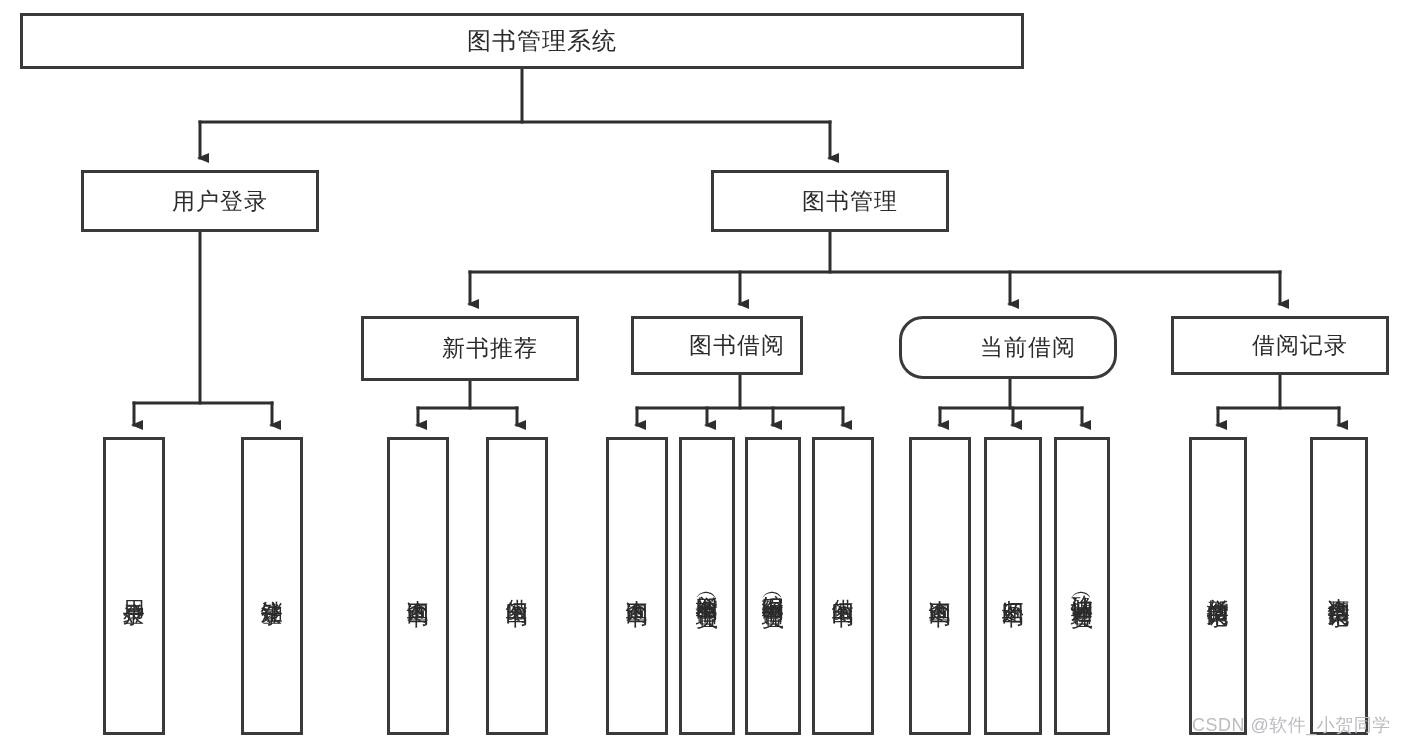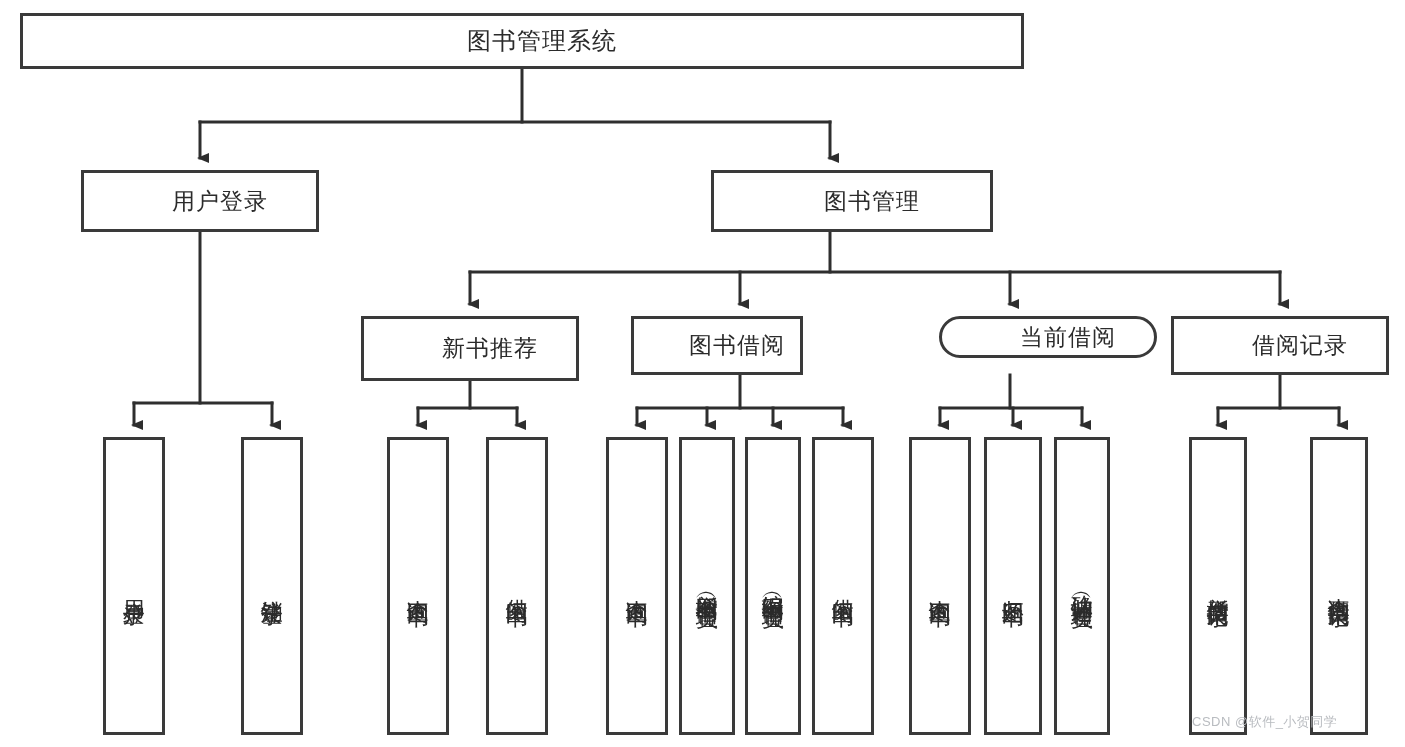--- a/index.html
+++ b/index.html
@@ -59,21 +59,21 @@
     white-space: pre-line;
   }
   .node.vert .lbl {
     writing-mode: vertical-rl;
     text-orientation: upright;
   }
   #watermark {
     position: absolute;
     left: 1192px;
     top: 713px;
-    font-size: 13px;
+    font-size: 18px;
     color: #b9bcc0;
     letter-spacing: 0.5px;
     white-space: nowrap;
     font-family: "Liberation Sans", "DejaVu Sans", sans-serif;
   }
 </style>
 </head>
 <body>
 
 <div id="canvas">
@@ -128,31 +128,31 @@
     </g>
   </svg>
 
   <div class="node horiz root" style="left:20px; top:13px; width:1004px; height:56px;">
     <span class="lbl">图书管理系统</span>
   </div>
 
   <div class="node horiz" style="left:81px; top:170px; width:238px; height:62px;">
     <span class="lbl">用户登录</span>
   </div>
-  <div class="node horiz" style="left:711px; top:170px; width:282px; height:62px;">
+  <div class="node horiz" style="left:711px; top:170px; width:238px; height:62px;">
     <span class="lbl">图书管理</span>
   </div>
 
   <div class="node horiz" style="left:361px; top:316px; width:218px; height:65px;">
     <span class="lbl">新书推荐</span>
   </div>
   <div class="node horiz" style="left:631px; top:316px; width:172px; height:59px;">
     <span class="lbl">图书借阅</span>
   </div>
-  <div class="node horiz" style="left:939px; top:316px; width:218px; height:42px;border-radius:24px;">
+  <div class="node horiz" style="left:899px; top:316px; width:218px; height:63px;border-radius:24px;">
     <span class="lbl">当前借阅</span>
   </div>
   <div class="node horiz" style="left:1171px; top:316px; width:218px; height:59px;align-items:center;">
     <span class="lbl">借阅记录</span>
   </div>
 
   <div class="node vert" style="left:103px; top:437px; width:62px; height:298px;">
     <span class="lbl">用户登录</span>
   </div>
   <div class="node vert" style="left:241px; top:437px; width:62px; height:298px;">

